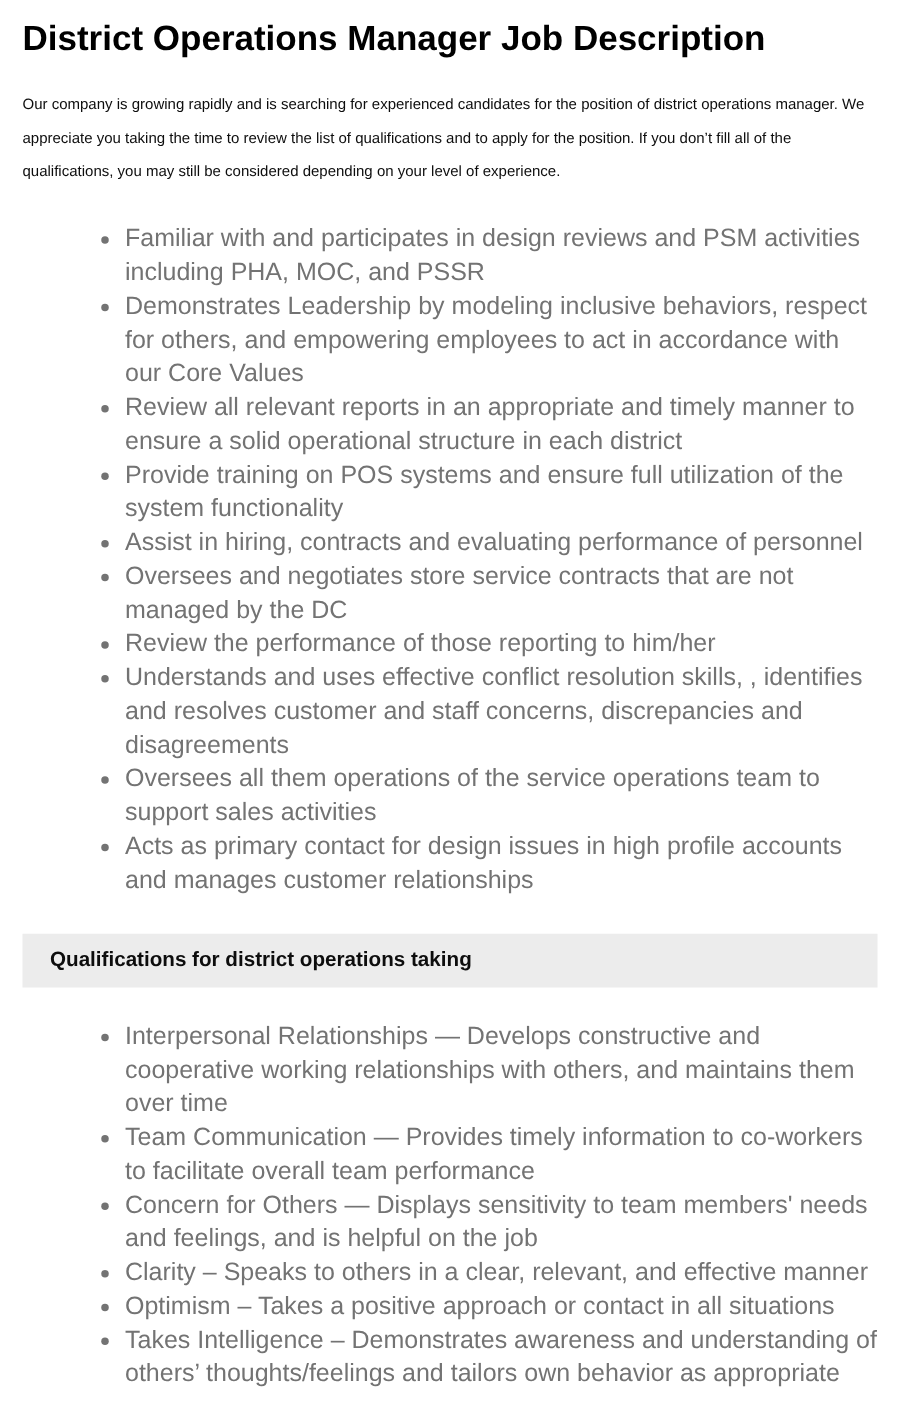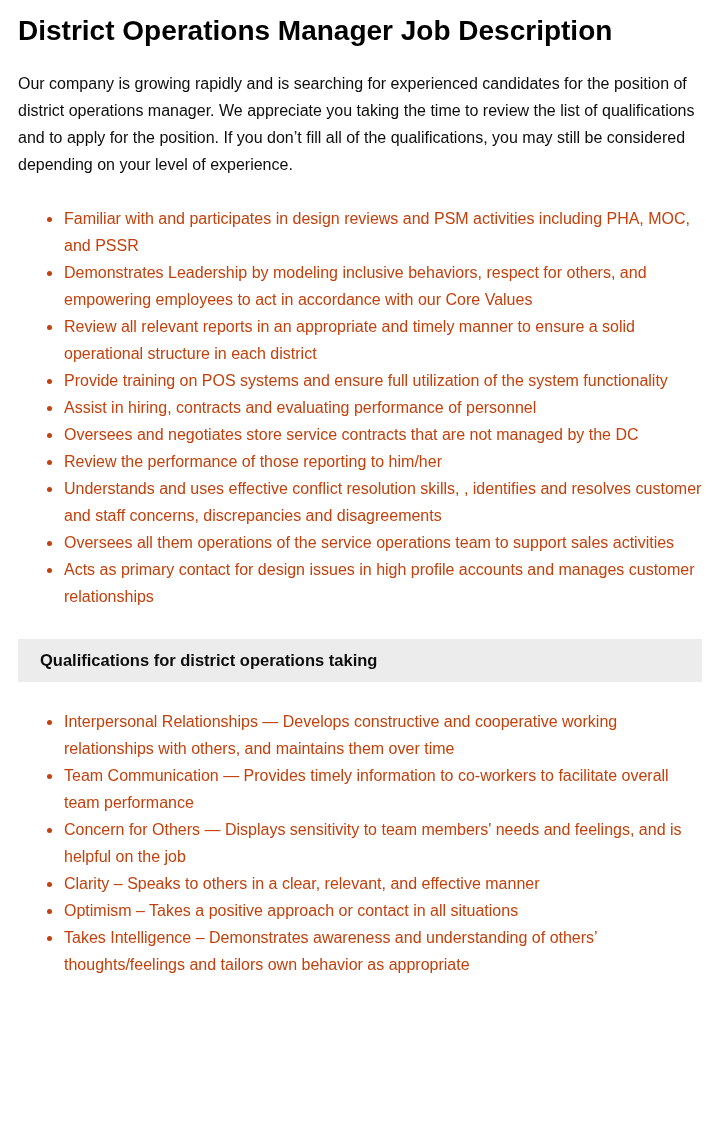--- a/index.html
+++ b/index.html
@@ -16,44 +16,45 @@
     padding: 6px 18px 30px 18px;
   }
   .page-title {
     font-size: 28px;
     line-height: 34px;
     font-weight: bold;
     margin: 8px 0 22px 0;
     color: #000000;
   }
   .intro {
-    font-size: 16px;
+    font-size: 12px;
     line-height: 27px;
     margin: 0 0 27px 0;
     color: #0d0d0d;
   }
   .section-header {
     background: #ececec;
     font-weight: bold;
     font-size: 16.5px;
     line-height: 20px;
     padding: 11px 22px 12px 22px;
     margin: 0;
     color: #0d0d0d;
   }
   ul.bullet-list {
     list-style: disc outside;
     margin: 26px 0 29px 0;
     padding: 0 0 0 45px;
   }
   ul.bullet-list li {
-    font-size: 16px;
+    font-size: 20px;
     line-height: 27px;
     padding-left: 1px;
-    color: #c2410c;
+    color: #737373;
+    margin-left: 36px;
   }
 </style>
 </head>
 <body>
 
 <div class="page">
 
   <h1 class="page-title">District Operations Manager Job Description</h1>
 
   <p class="intro">Our company is growing rapidly and is searching for experienced candidates for the position of district operations manager. We appreciate you taking the time to review the list of qualifications and to apply for the position. If you don’t fill all of the qualifications, you may still be considered depending on your level of experience.</p>

